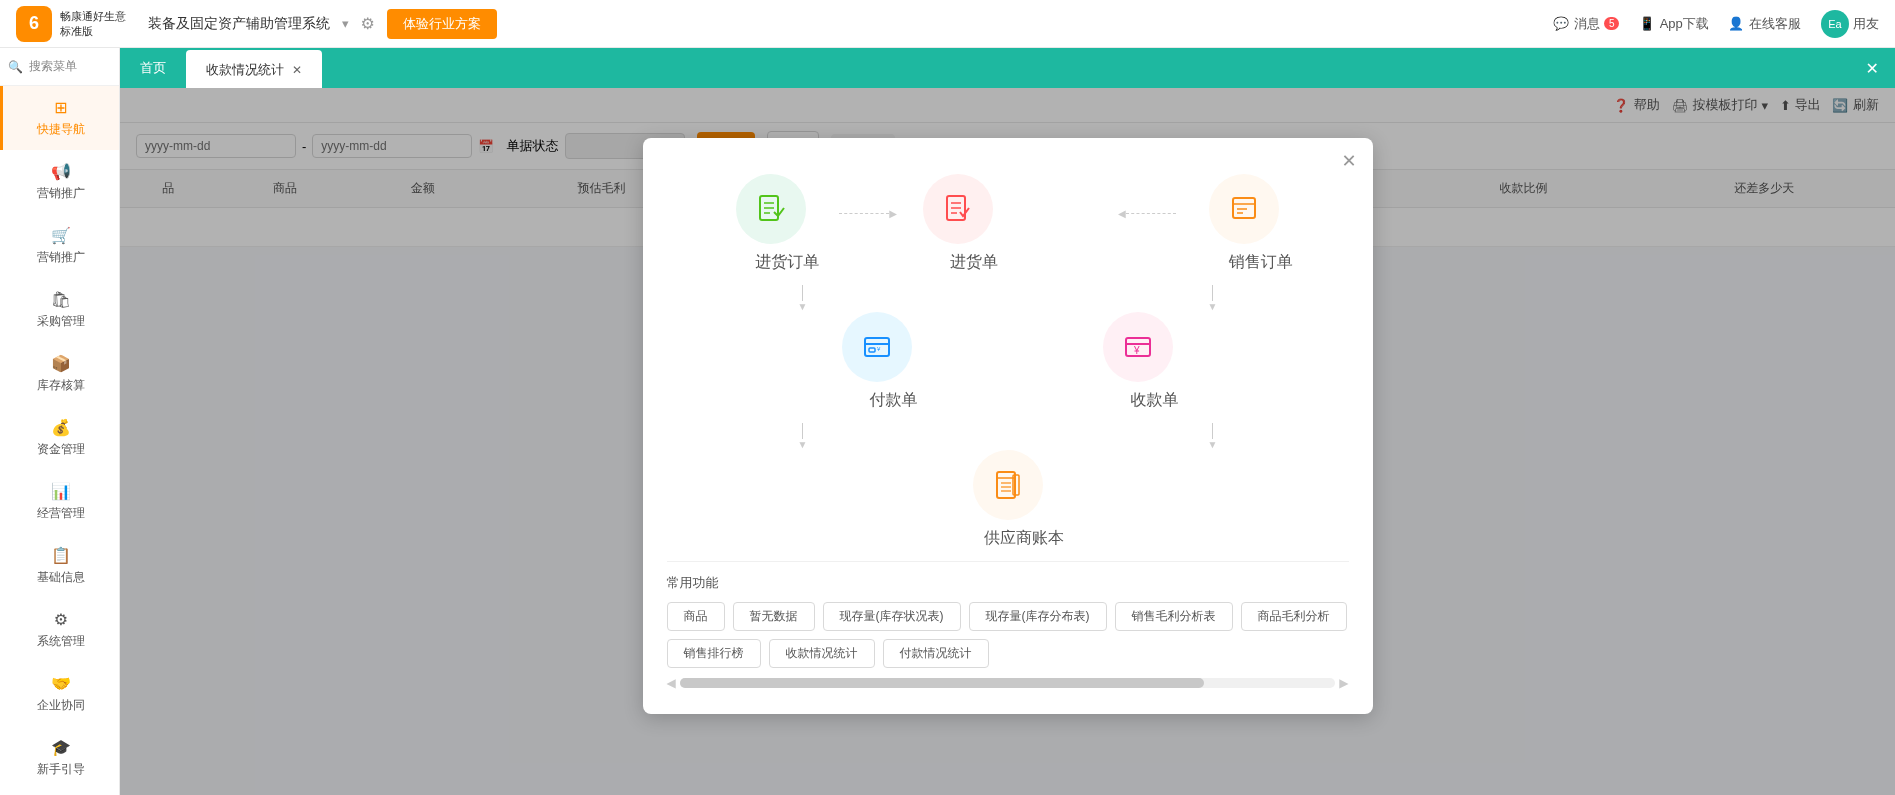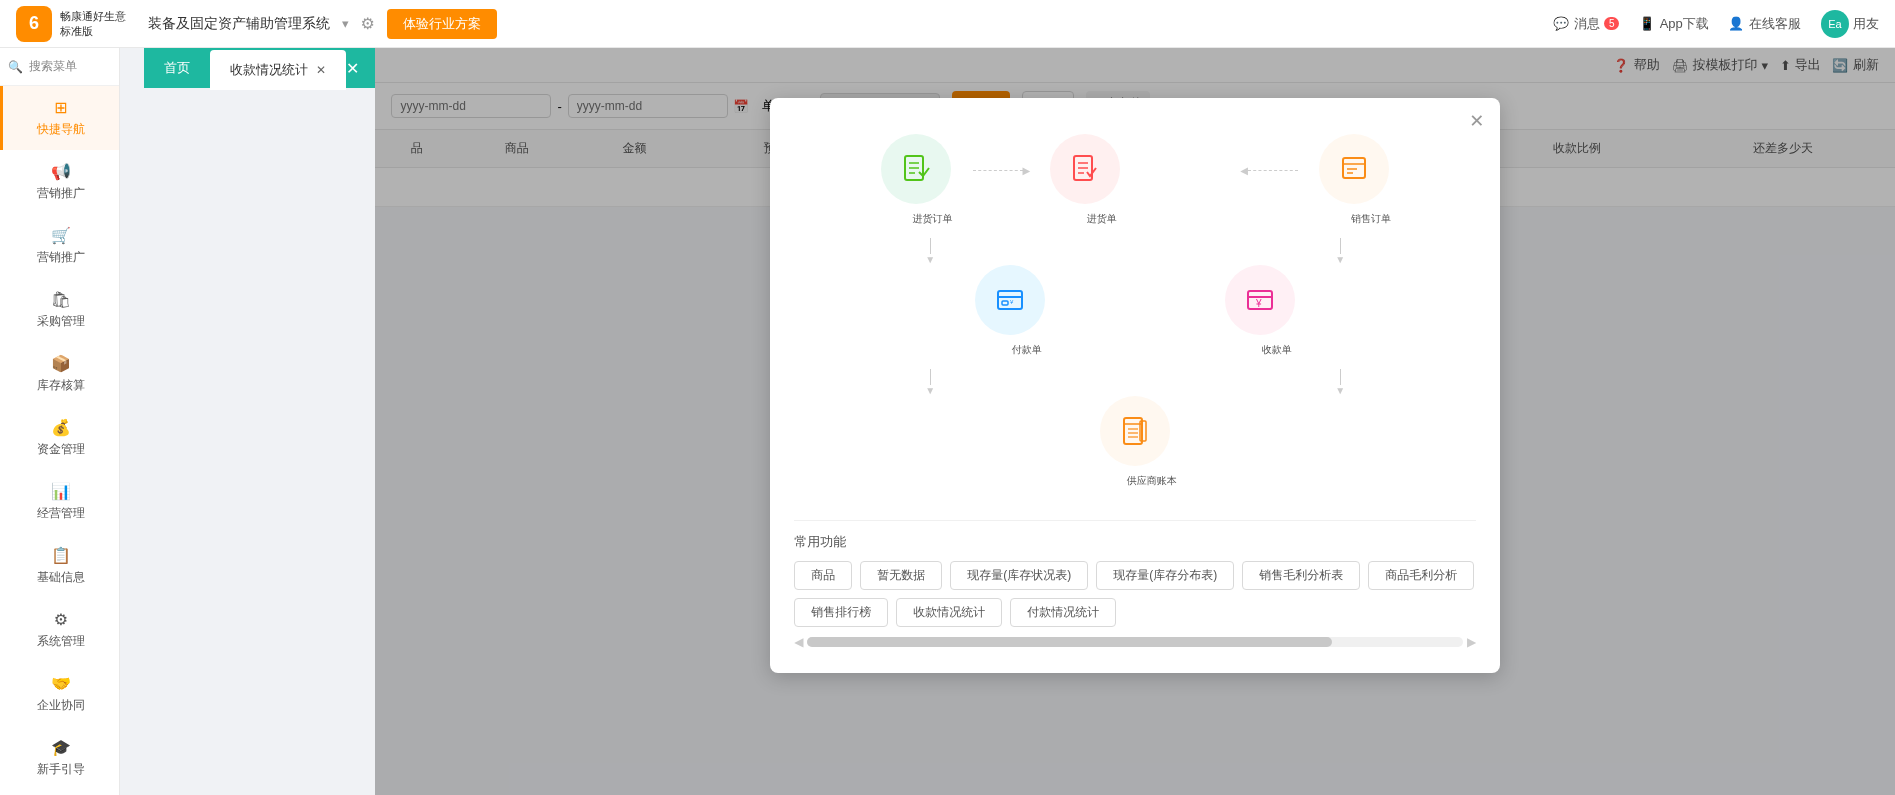--- a/index.html
+++ b/index.html
@@ -24,39 +24,39 @@
     .main-layout { display: flex; flex: 1; overflow: hidden; }
 
     
     .sidebar { width: 120px; background: #fff; border-right: 1px solid #e8e8e8; display: flex; flex-direction: column; }
     .search-menu { padding: 10px 8px; border-bottom: 1px solid #f0f0f0; display: flex; align-items: center; gap: 6px; color: #888; font-size: 12px; cursor: pointer; }
     .sidebar-item { padding: 12px 8px; display: flex; flex-direction: column; align-items: center; gap: 4px; cursor: pointer; font-size: 12px; color: #555; border-left: 3px solid transparent; }
     .sidebar-item.active { background: #fff7f0; color: #ff8c00; border-left-color: #ff8c00; }
     .sidebar-icon { font-size: 16px; }
 
     
-    .content-area { flex: 1; display: flex; flex-direction: row; overflow: hidden; padding-left: 24px; }
+    .content-area { flex: 1; display: flex; flex-direction: column; overflow: hidden; }
 
     
     .tab-bar { height: 40px; background: #1eb8a0; display: flex; align-items: center; padding: 0 0; }
     .tab-item { padding: 0 20px; height: 40px; display: flex; align-items: center; cursor: pointer; font-size: 13px; color: rgba(255,255,255,0.8); }
     .tab-item.active { background: #fff; color: #333; border-radius: 4px 4px 0 0; margin-top: 4px; }
     .tab-item.home { color: white; }
     .tab-close { margin-left: 8px; color: #666; font-size: 12px; }
     .tab-bar-close { margin-left: auto; margin-right: 16px; color: white; cursor: pointer; font-size: 16px; }
 
     
     .page-content { flex: 1; background: #f5f6fa; padding: 0; position: relative; overflow: hidden; }
 
     
     .page-toolbar { background: #fff; padding: 8px 16px; display: flex; align-items: center; justify-content: flex-end; gap: 12px; border-bottom: 1px solid #e8e8e8; }
     .toolbar-btn { display: flex; align-items: center; gap: 4px; cursor: pointer; color: #555; font-size: 13px; }
 
     
-    .filter-bar { background: #fff; padding: 8px 16px; display: flex; gap: 12px; border-bottom: 1px solid #e8e8e8; flex-wrap: wrap; }
+    .filter-bar { background: #fff; padding: 8px 16px; display: flex; align-items: center; gap: 12px; border-bottom: 1px solid #e8e8e8; flex-wrap: wrap; }
     .filter-item { display: flex; align-items: center; gap: 6px; }
     .filter-input { border: 1px solid #d9d9d9; border-radius: 4px; padding: 4px 8px; font-size: 12px; color: #bbb; width: 160px; }
     .filter-select { border: 1px solid #d9d9d9; border-radius: 4px; padding: 4px 8px; font-size: 12px; color: #555; width: 120px; }
     .btn-query { background: #ff8c00; color: white; border: none; padding: 5px 16px; border-radius: 4px; cursor: pointer; font-size: 13px; }
     .btn-setting { background: #fff; color: #555; border: 1px solid #d9d9d9; padding: 5px 12px; border-radius: 4px; cursor: pointer; font-size: 13px; }
     .more-conditions { color: #555; font-size: 12px; cursor: pointer; padding: 4px 8px; background: #f5f5f5; border-radius: 4px; }
 
     
     .table-container { background: #fff; margin: 0; overflow: auto; }
     .data-table { width: 100%; border-collapse: collapse; font-size: 12px; }
@@ -73,24 +73,24 @@
     .flow-section { display: flex; flex-direction: column; align-items: center; gap: 0; }
     .flow-row { display: flex; align-items: center; justify-content: center; gap: 20px; margin: 12px 0; }
     .flow-item { display: flex; flex-direction: column; align-items: center; gap: 8px; }
     .flow-circle { width: 70px; height: 70px; border-radius: 50%; display: flex; align-items: center; justify-content: center; font-size: 28px; }
     .flow-circle.green { background: #e8f8f0; color: #52c41a; }
     .flow-circle.red { background: #fff0f0; color: #ff4d4f; }
     .flow-circle.purple { background: #f5f0ff; color: #9c6ade; }
     .flow-circle.orange { background: #fff8f0; color: #fa8c16; }
     .flow-circle.teal { background: #e6f7ff; color: #1890ff; }
     .flow-circle.pink { background: #fff0f5; color: #eb2f96; }
-    .flow-label { font-size: 10px; color: #555; text-align: center; margin-left: 33px; }
-
-    
-    .common-functions { margin-top: 20px; padding-top: 12px; border-top: 1px solid #f0f0f0; }
+    .flow-label { font-size: 16px; color: #555; text-align: center; margin-left: 33px; }
+
+    
+    .common-functions { margin-top: 0; padding-top: 12px; border-top: 1px solid #f0f0f0; }
     .common-title { font-size: 13px; color: #555; margin-bottom: 10px; font-weight: 500; }
     .func-buttons { display: flex; flex-wrap: wrap; gap: 8px; margin-bottom: 8px; }
     .func-btn { padding: 5px 16px; border: 1px solid #d9d9d9; border-radius: 4px; background: #fff; color: #555; font-size: 12px; cursor: pointer; }
 
     
     .avatar { width: 28px; height: 28px; border-radius: 50%; background: #1eb8a0; color: white; display: flex; align-items: center; justify-content: center; font-size: 11px; }
   </style>
 </head>
 <body>
 

